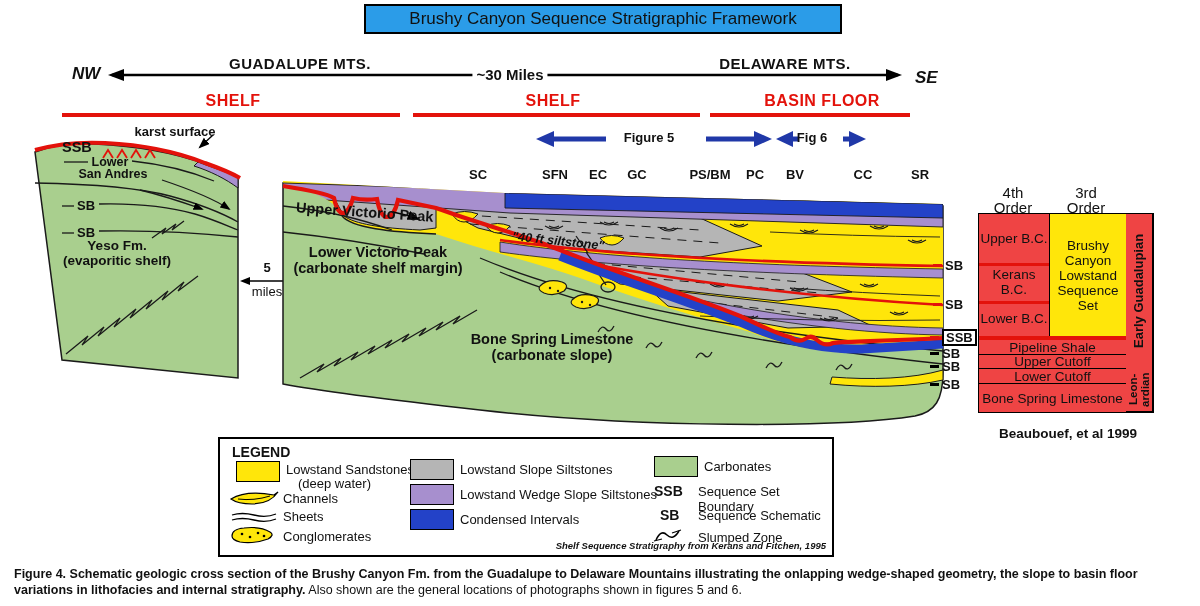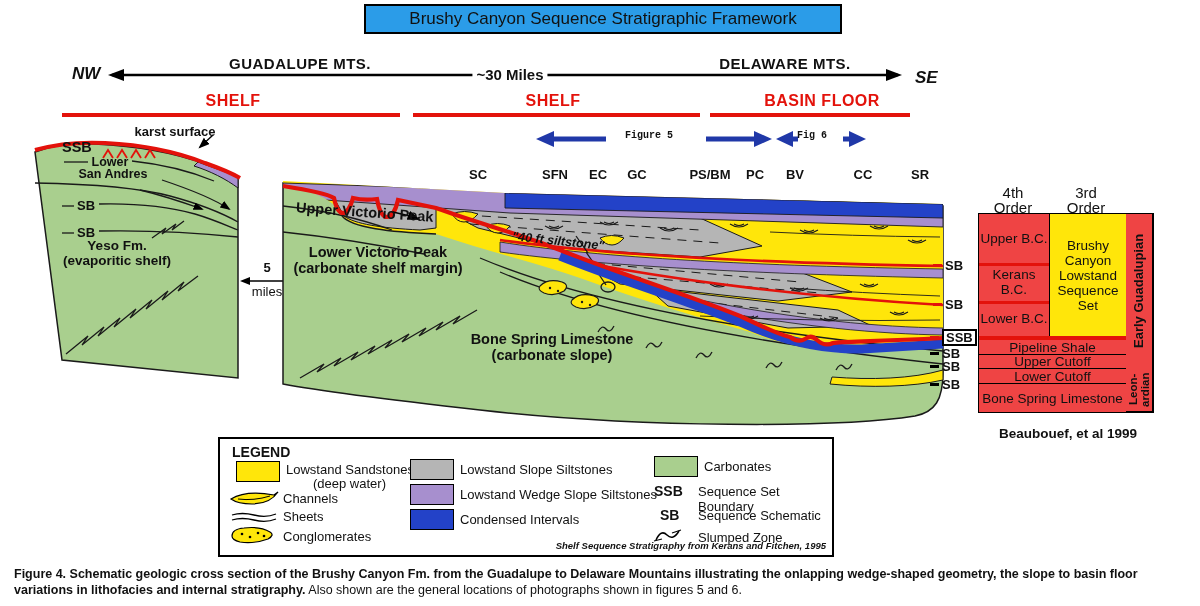--- a/index.html
+++ b/index.html
@@ -9,21 +9,21 @@
   .b{font-weight:bold;}
   .i{font-style:italic;}
   .ctr{transform:translateX(-50%);white-space:nowrap;}
   .title-bar{left:364px;top:4px;width:474px;height:26px;background:#2b9ce8;border:2px solid #000;
              display:flex;align-items:center;justify-content:center;font-size:17px;font-weight:normal;}
   .mts{font-size:15px;font-weight:bold;letter-spacing:.5px;}
   .dir{font-size:17px;font-weight:bold;font-style:italic;}
   .zone{font-size:16px;font-weight:bold;color:#e3120b;letter-spacing:.5px;}
   .zbar{height:4px;background:#e3120b;}
   .miles30{font-size:15px;font-weight:bold;background:#fff;padding:0 4px;}
-  .figref{font-size:10px;font-weight:bold;font-family:Liberation Mono, monospace;}
+  .figref{font-size:13px;font-weight:bold;}
   .well{font-size:13px;font-weight:bold;}
   .blklbl{font-size:13px;font-weight:bold;white-space:nowrap;}
   .sbrow{display:flex;align-items:center;gap:3px;font-size:13px;font-weight:bold;}
   .sbdash{width:9px;height:3px;display:inline-block;}
   .ssbbox{border:2px solid #000;background:#fff;padding:0 2px;line-height:13px;}
   .tblcell{position:absolute;display:flex;align-items:center;justify-content:center;
            font-size:13.5px;font-weight:normal;text-align:center;}
   .era{writing-mode:vertical-rl;transform:rotate(180deg);font-size:13px;font-weight:bold;
        display:flex;align-items:center;justify-content:center;text-align:center;line-height:1.05;}
   .leglbl{font-size:13px;}
@@ -311,21 +311,21 @@
     <div class="abs era" style="left:147px;top:0;width:27px;height:154px;border-left:1.5px solid #000;box-sizing:border-box">Early Guadalupian</div>
     <div class="abs era" style="left:147px;top:154px;width:27px;height:44px;border-left:1.5px solid #000;border-top:1.5px solid #000;box-sizing:border-box;font-size:11.5px">Leon-ardian</div>
   </div>
   <div class="abs b ctr" style="left:1068px;top:426px;font-size:13.5px">Beaubouef, et al 1999</div>
 
   <div class="abs" style="left:218px;top:437px;width:612px;height:116px;border:2px solid #000;background:#fff">
     <div class="abs b" style="left:12px;top:5px;font-size:14px">LEGEND</div>
 
     <div class="sw" style="left:16px;top:22px;background:#ffe60a"></div>
     <div class="abs leglbl" style="left:66px;top:23px">Lowstand Sandstones</div>
-    <div class="abs leglbl" style="left:93px;top:37px">(deep water)</div>
+    <div class="abs leglbl" style="left:78px;top:37px">(deep water)</div>
     <svg class="abs" style="left:8px;top:50px" width="52" height="18">
       <path d="M3,10 Q18,1 46,6 L50,3 Q42,15 24,15 Q10,15 3,10 Z" fill="#ffe60a" stroke="#000" stroke-width="1.2"></path>
       <path d="M10,10 Q26,12 42,7" fill="none" stroke="#000" stroke-width="1"></path>
     </svg>
     <div class="abs leglbl" style="left:63px;top:52px">Channels</div>
     <svg class="abs" style="left:10px;top:71px" width="48" height="14">
       <path d="M2,5 Q12,2 24,5 T46,4 M2,10 Q12,7 24,10 T46,9" fill="none" stroke="#000" stroke-width="1.3"></path>
     </svg>
     <div class="abs leglbl" style="left:63px;top:70px">Sheets</div>
     <svg class="abs" style="left:8px;top:86px" width="50" height="22">

